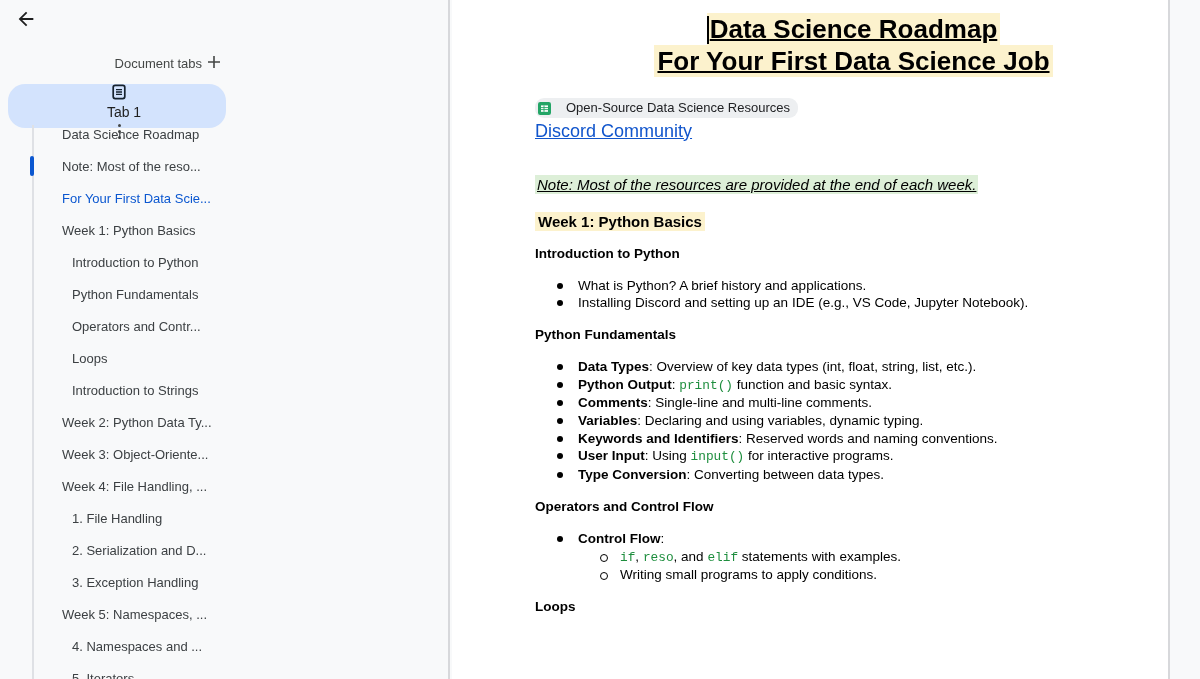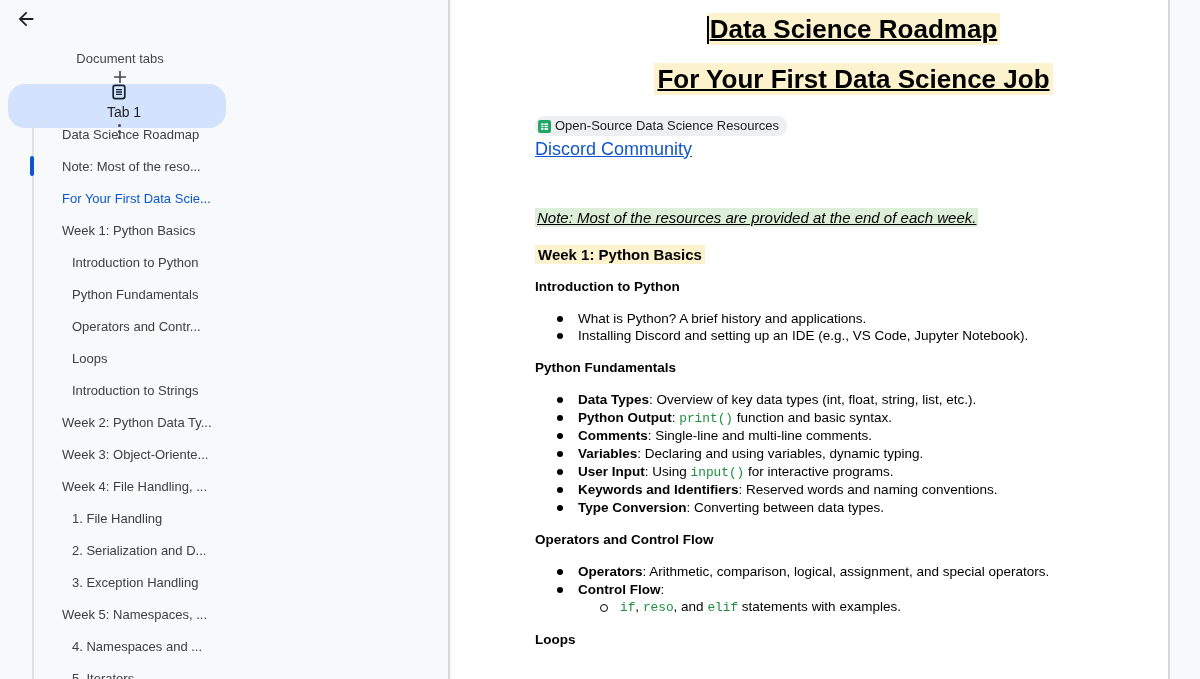--- a/index.html
+++ b/index.html
@@ -17,21 +17,21 @@
     position: absolute; left: 0; top: 0; width: 450px; height: 679px;
     background: #f8f9fa; border-right: 2px solid #d7d8db;
   }
   .back-btn {
     position: absolute; left: 10px; top: 4px; width: 32px; height: 32px;
     background: transparent; border: none; cursor: pointer;
     display: flex; align-items: center; justify-content: center;
   }
   .tabs-header {
     position: absolute; left: 14px; top: 51px; width: 212px;
-    display: flex; align-items: center; justify-content: flex-end; flex-direction: column;
+    display: flex; align-items: center; justify-content: flex-end;
   }
   .tabs-header-title { font-size: 13px; color: #444746; }
   .add-btn { background: transparent; border: none; cursor: pointer; width: 24px; height: 24px;
     display: flex; align-items: center; justify-content: center; }
 
   .tab-pill {
     position: absolute; left: 8px; top: 84px; width: 218px; height: 44px;
     background: #d3e3fd; border-radius: 17px;
     display: flex; align-items: center; padding: 0 12px 0 16px; cursor: pointer; flex-direction: column;
   }
@@ -60,38 +60,38 @@
   
   .page {
     position: absolute; left: 452px; top: 0; width: 718px; height: 679px;
     background: #ffffff; border-right: 2px solid #d7d8db;
     padding: 13px 0 0 83px;
   }
   .doc-title {
     font-size: 26px; line-height: 32px; font-weight: 700;
     text-align: center; width: 637px;
   }
-  .doc-title + .doc-title { margin-top: 18px; }
+  .doc-title + .doc-title { }
   .u { text-decoration: underline; }
   .doc-title .u { text-decoration-thickness: 2px; }
   .hl-yellow { background: #fcf2cd; padding: 1px 3px; }
   .hl-green  { background: #ddefd8; padding: 1px 2px; }
   .caret { display: inline-block; width: 2px; height: 28px; background: #000;
     vertical-align: text-bottom; margin-right: -2px; position: relative; z-index: 1; }
 
   .chip-line { margin-top: 21px; font-size: 13px; line-height: 18px; }
   .chip {
-    display: inline-flex; align-items: center; gap: 4px;
+    display: inline-flex; align-items: center; gap: 15px;
     background: #edeff1; border-radius: 9px; padding: 1px 8px 1px 3px;
     color: #202124; cursor: pointer;
   }
   .link-line { font-size: 18px; line-height: 18px; margin-top: 2px; }
   .doclink { color: #1155cc; text-decoration: underline; cursor: pointer; }
 
-  .note-line { margin-top: 51px; font-size: 15px; line-height: 18px; }
+  .note-line { margin-top: 36px; font-size: 15px; line-height: 18px; }
   .note-line .note-text { font-style: italic; text-decoration: underline; }
 
   .doc-h2 { font-size: 15px; line-height: 18px; font-weight: 700; margin-top: 19px; }
   .doc-h3 { font-size: 13.5px; line-height: 15px; font-weight: 700; margin-top: 15px; }
 
   .doc-list { list-style: none; margin-top: 16px; font-size: 13.5px; line-height: 17.7px; }
   .doc-list li { position: relative; }
   .doc-list li.lv1 { padding-left: 43px; }
   .doc-list li.lv1::before {
     content: ""; position: absolute; left: 22px; top: 6px;
@@ -200,25 +200,25 @@
       <ul class="doc-list">
         <li class="lv1"><span>What is Python? A brief history and applications.</span></li>
         <li class="lv1"><span>Installing Discord and setting up an IDE (e.g., VS Code, Jupyter Notebook).</span></li>
       </ul>
       <div class="doc-h3"><span>Python Fundamentals</span></div>
       <ul class="doc-list">
         <li class="lv1"><span class="b">Data Types</span><span>: Overview of key data types (int, float, string, list, etc.).</span></li>
         <li class="lv1"><span class="b">Python Output</span><span>: </span><span class="code">print()</span><span> function and basic syntax.</span></li>
         <li class="lv1"><span class="b">Comments</span><span>: Single-line and multi-line comments.</span></li>
         <li class="lv1"><span class="b">Variables</span><span>: Declaring and using variables, dynamic typing.</span></li>
+        <li class="lv1"><span class="b">Keywords and Identifiers</span><span>: Reserved words and naming conventions.</span></li>
         <li class="lv1"><span class="b">User Input</span><span>: Using </span><span class="code">input()</span><span> for interactive programs.</span></li>
-        <li class="lv1"><span class="b">Keywords and Identifiers</span><span>: Reserved words and naming conventions.</span></li>
         <li class="lv1"><span class="b">Type Conversion</span><span>: Converting between data types.</span></li>
       </ul>
       <div class="doc-h3"><span>Operators and Control Flow</span></div>
       <ul class="doc-list">
-        <li class="lv1"><span class="b">Operators</span><span>: Arithmetic, comparison, logical, assignment, and special operators.</span></li>
         <li class="lv1"><span class="b">Control Flow</span><span>:</span></li>
         <li class="lv2"><span class="code">if</span><span>, </span><span class="code">reso</span><span>, and </span><span class="code">elif</span><span> statements with examples.</span></li>
+        <li class="lv2"><span>Writing small programs to apply conditions.</span></li>
       </ul>
       <div class="doc-h3"><span>Loops</span></div>
     </div>
 </div>
 
 </body></html>

